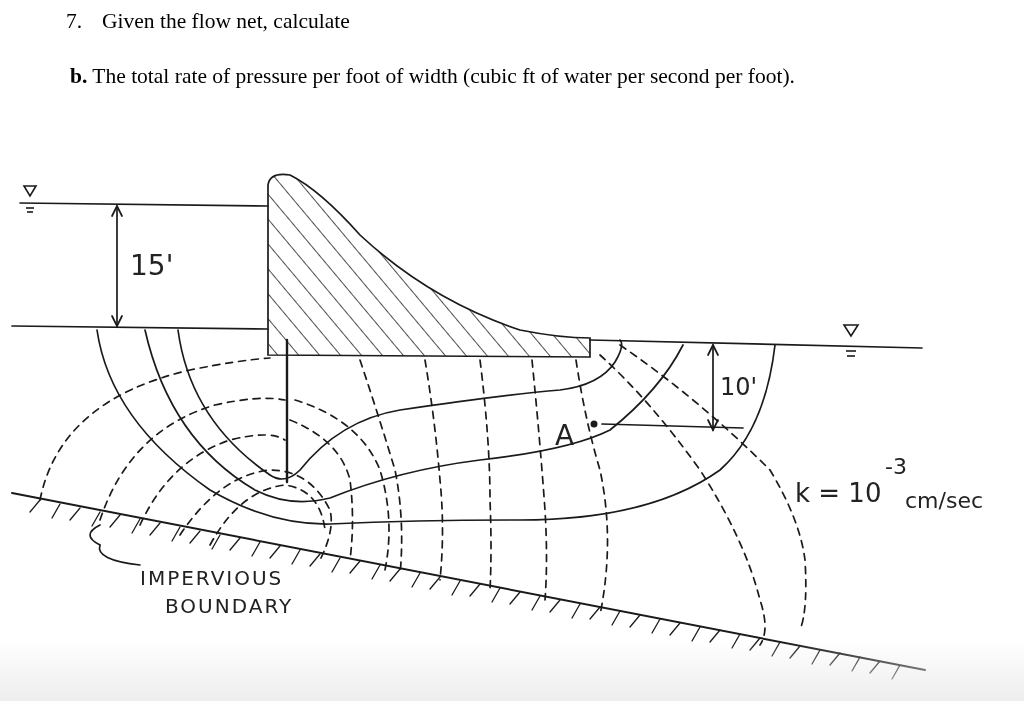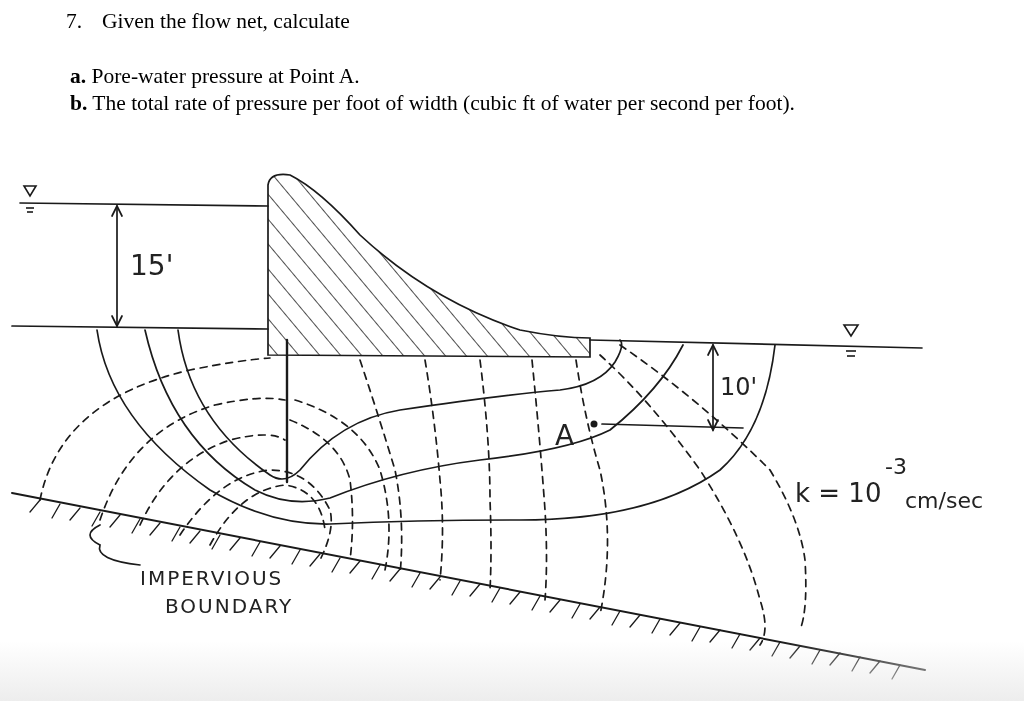--- a/index.html
+++ b/index.html
@@ -14,21 +14,20 @@
   .fade { position: absolute; left: 0; bottom: 0; width: 1024px; height: 60px;
           background: linear-gradient(to bottom, rgba(240,240,240,0), rgba(235,235,235,0.9)); }
 </style>
 </head>
 <body>
 
 <div class="q">
   <span class="num">7.</span><span>Given the flow net, calculate</span>
 </div>
 <div class="parts">
-  <div><b>a.</b><span> Pore-water pressure at Point A.</span></div>
   <div><b>b.</b><span> The total rate of pressure per foot of width (cubic ft of water per second per foot).</span></div>
 </div>
 
 <svg class="fig" viewBox="0 0 1024 701" xmlns="http://www.w3.org/2000/svg">
   <defs>
     <pattern id="hatch" patternUnits="userSpaceOnUse" width="16" height="16" patternTransform="rotate(-40)">
       <line x1="0" y1="0" x2="0" y2="16" stroke="#222" stroke-width="1.6"></line>
     </pattern>
   </defs>
   <g fill="none" stroke="#1a1a1a" stroke-width="1.7" stroke-linecap="round">

